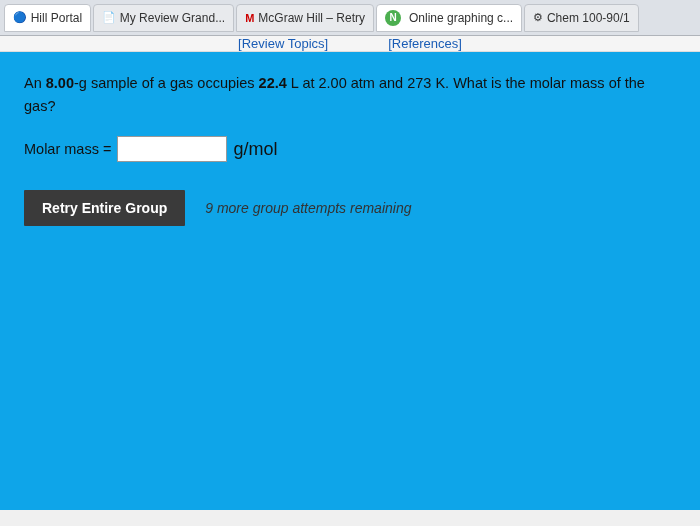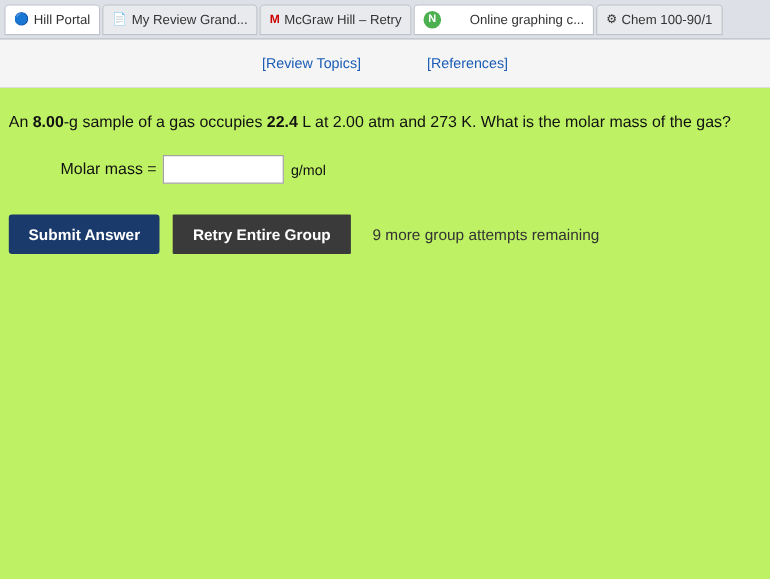--- a/index.html
+++ b/index.html
@@ -58,75 +58,74 @@
 
     
     .link-bar {
       display: flex;
       justify-content: center;
       align-items: center;
       background-color: #f5f5f5;
       border-bottom: 1px solid #ddd;
       padding: 6px 0;
       gap: 60px;
-      height: 44px;
+      height: 16px;
     }
 
     .link-bar a {
       color: #1a5cb5;
       text-decoration: none;
       font-size: 13px;
       font-weight: 500;
     }
 
     
     .main-content {
-      background-color: #bef264;
-      padding: 20px 8px;
+      background-color: #0ea5e9;
+      padding: 20px 24px;
       height: calc(526px - 36px - 32px);
     }
 
     .question-text {
       font-size: 14.5px;
       color: #111;
       line-height: 1.6;
       margin-bottom: 18px;
     }
 
     .question-text strong {
       font-weight: bold;
     }
 
     .answer-row {
       display: flex;
       align-items: center;
       margin-bottom: 28px;
       font-size: 14.5px;
-      margin-left: 47px;
     }
 
     .answer-label {
       margin-right: 6px;
       color: #111;
     }
 
     .answer-input {
       border: 1px solid #999;
       background-color: #fff;
       width: 110px;
       height: 26px;
       padding: 2px 6px;
       font-size: 14px;
       outline: none;
     }
 
     .unit-label {
       margin-left: 6px;
       color: #111;
-      font-size: 13px;
+      font-size: 18px;
     }
 
     .button-row {
       display: flex;
       align-items: center;
       gap: 12px;
     }
 
     .btn-submit {
       background-color: #1a3a6b;
@@ -147,41 +146,42 @@
       font-size: 14px;
       font-weight: bold;
       cursor: pointer;
       border-radius: 1px;
     }
 
     .attempts-text {
       font-size: 14px;
       color: #333;
       margin-left: 8px;
+      font-style: italic;
     }
   </style>
 </head>
 <body>
 
 <div class="tab-bar">
   <div class="tab-item bruin">
     <span class="tab-icon">🔵</span>
     <span>Hill Portal</span>
   </div>
   <div class="tab-item">
     <span class="tab-icon">📄</span>
     <span>My Review Grand...</span>
   </div>
   <div class="tab-item">
     <span class="tab-icon mcgraw" style="color:#cc0000;font-weight:bold;">M</span>
     <span>McGraw Hill – Retry</span>
   </div>
   <div class="tab-item online">
     <span class="tab-icon" style="background:#4caf50;color:#fff;border-radius:50%;width:16px;height:16px;display:inline-flex;align-items:center;justify-content:center;font-size:10px;font-weight:bold;">N</span>
-    <span style="margin-left:22px;">Online graphing c...</span>
+    <span style="margin-left:4px;">Online graphing c...</span>
   </div>
   <div class="tab-item">
     <span class="tab-icon">⚙</span>
     <span>Chem 100-90/1</span>
   </div>
 </div>
 
 <div class="link-bar">
   <a href="#">[Review Topics]</a>
   <a href="#">[References]</a>
@@ -192,17 +192,16 @@
     An <strong>8.00</strong>-g sample of a gas occupies <strong>22.4</strong> L at 2.00 atm and 273 K. What is the molar mass of the gas?
   </p>
 
   <div class="answer-row">
     <span class="answer-label">Molar mass =</span>
     <input class="answer-input" type="text" style="">
     <span class="unit-label">g/mol</span>
   </div>
 
   <div class="button-row">
-    <button class="btn-submit">Submit Answer</button>
     <button class="btn-retry">Retry Entire Group</button>
     <span class="attempts-text">9 more group attempts remaining</span>
   </div>
 </div>
 
 </body></html>

